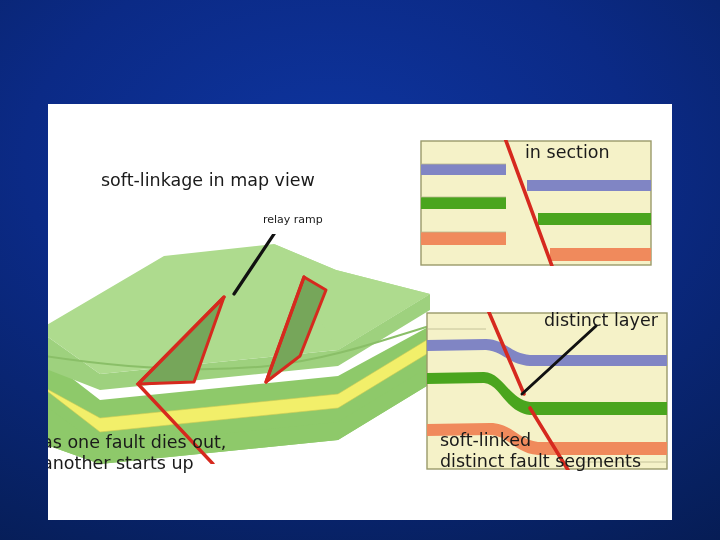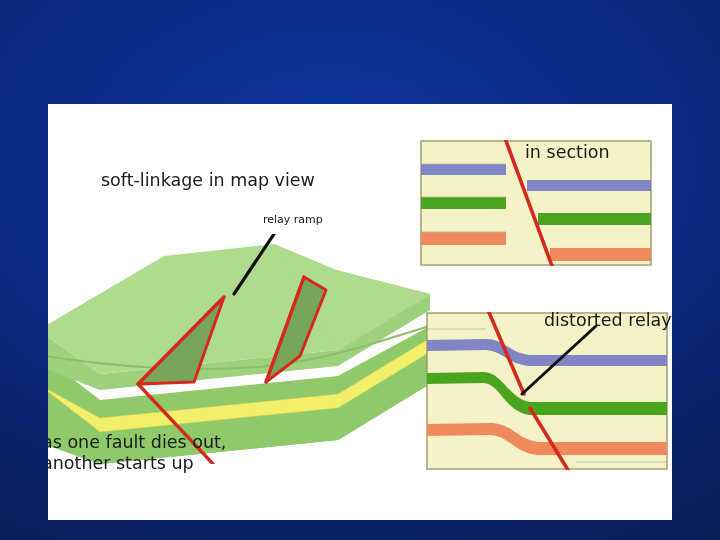--- a/index.html
+++ b/index.html
@@ -145,17 +145,19 @@
     <div class="fig-text" id="map-view-caption">soft-linkage in map view</div>
 
     <div class="fig-text" id="relay-ramp-label">relay ramp</div>
 
     <div class="fig-text" id="dies-out-caption">as one fault dies out,
 another starts up</div>
 
     <div class="fig-text" id="in-section-label">in section</div>
 
 
-    <div class="fig-text" id="distorted-layer-label">distorted relay</div>
+    <div class="fig-text" id="distorted-layer-label">distinct layer</div>
 
+    <div class="fig-text" id="soft-linked-caption">soft-linked
+distinct fault segments</div>
 
   </div>
 </div>
 
 </body></html>

